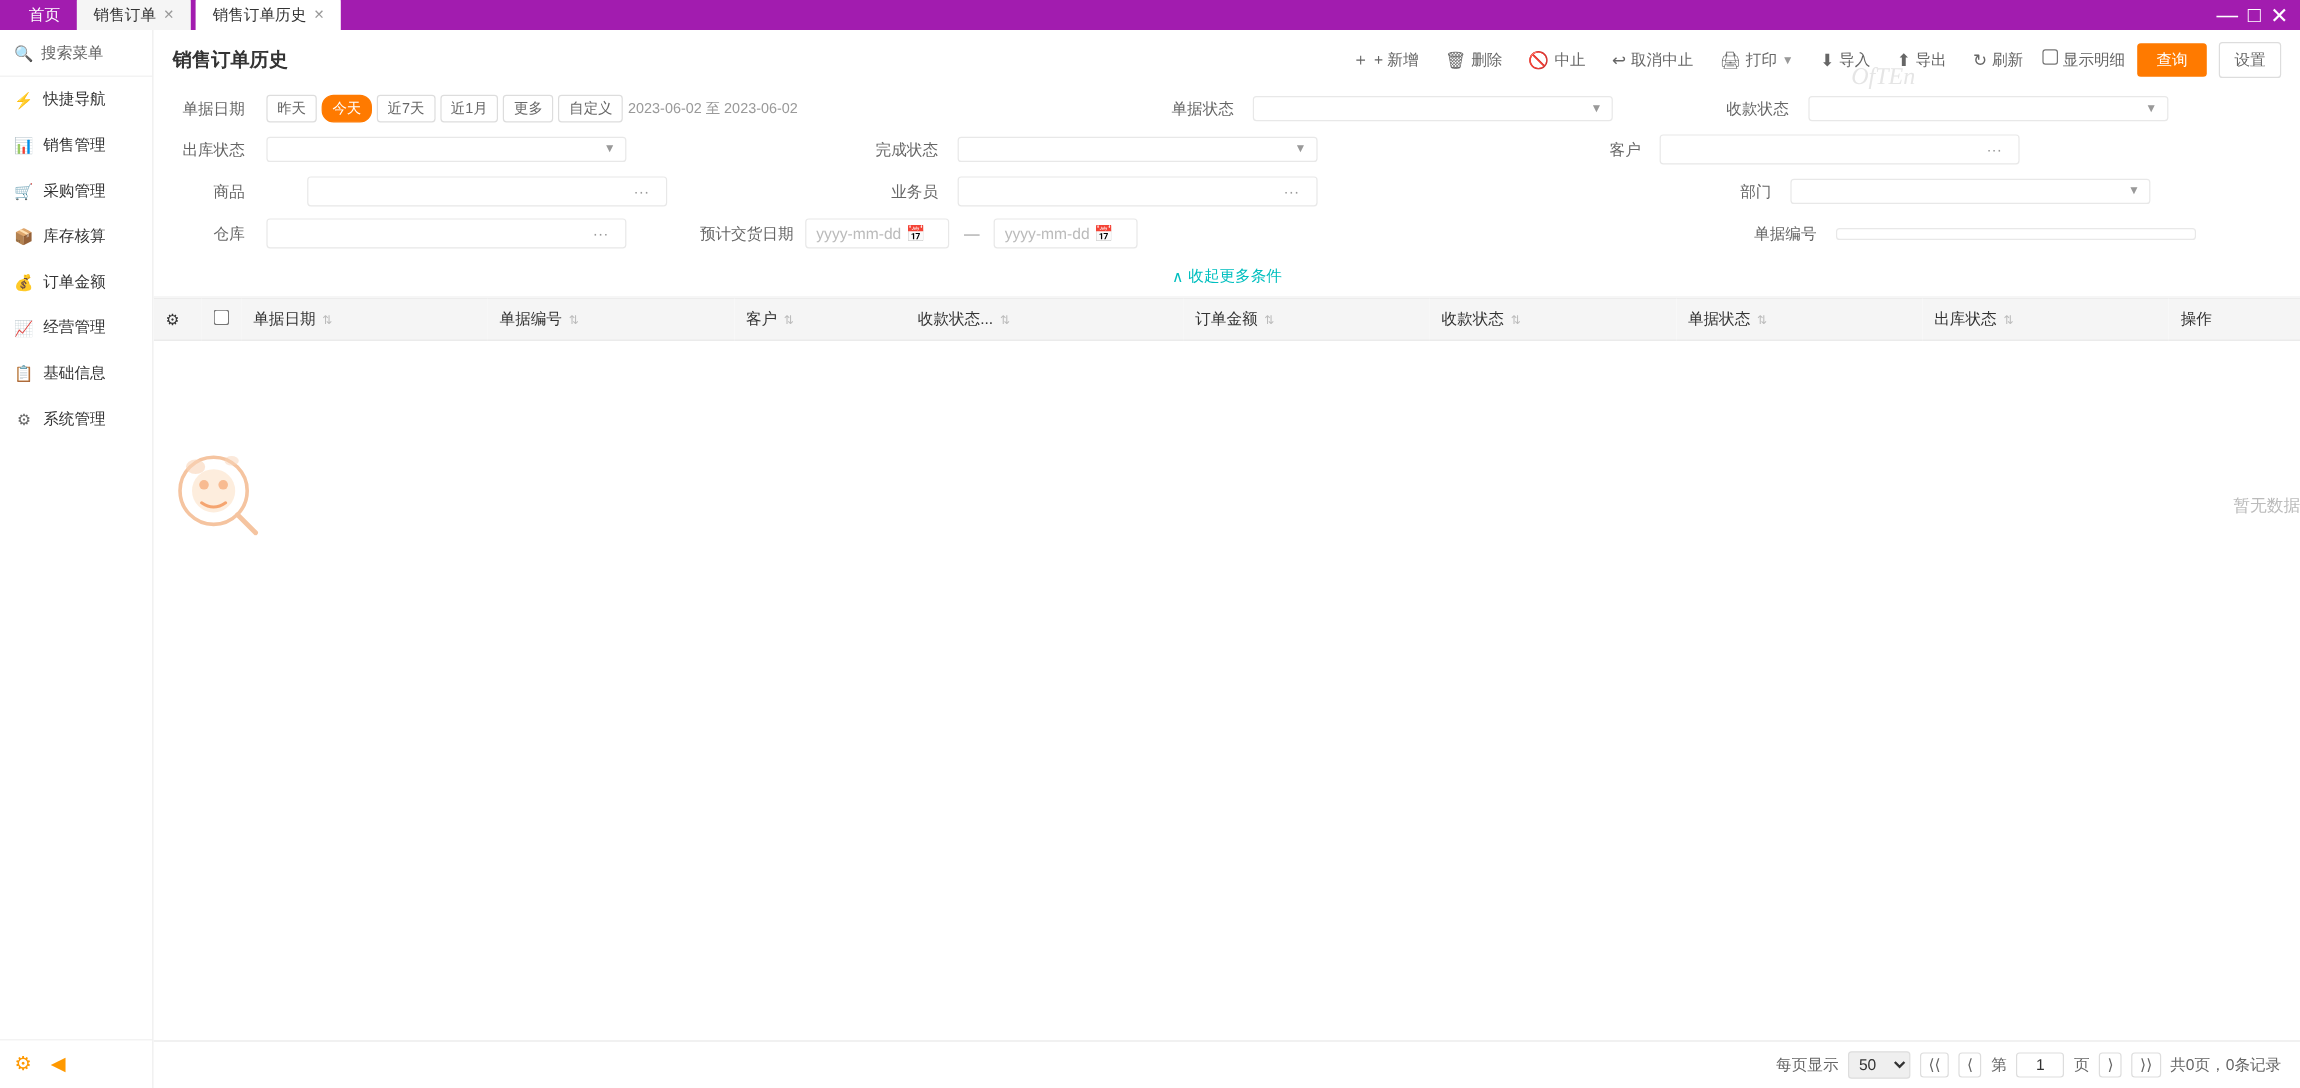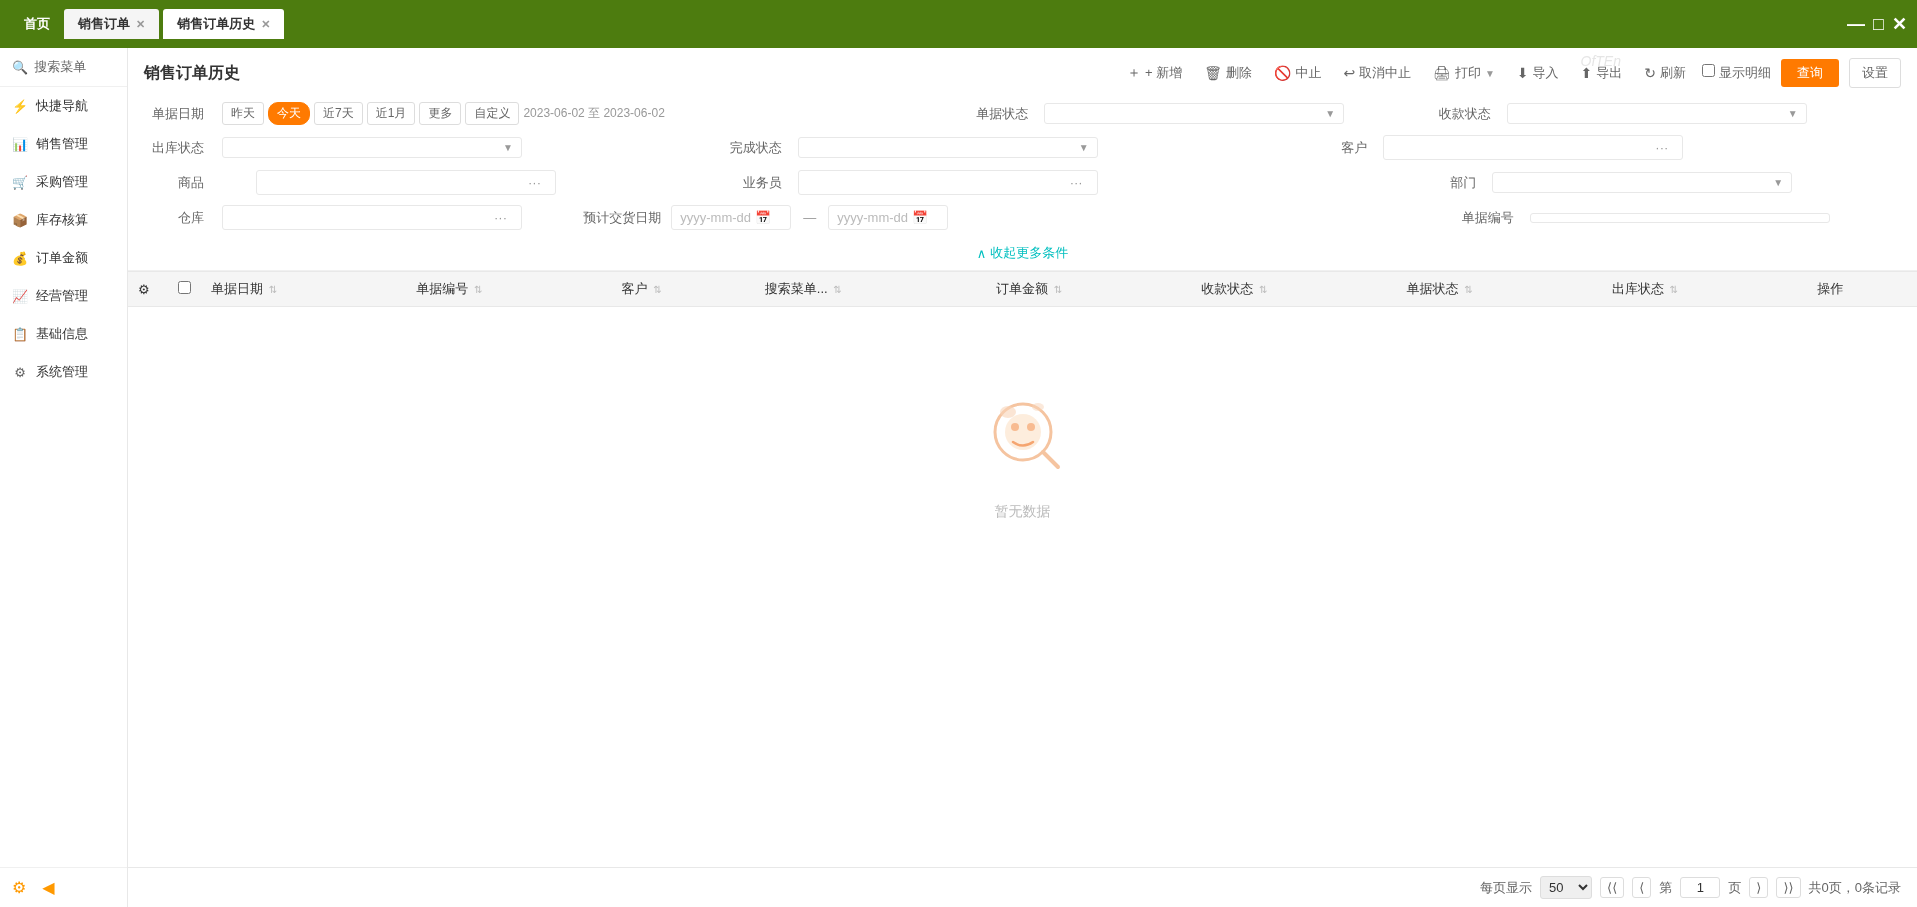--- a/index.html
+++ b/index.html
@@ -1,26 +1,25 @@
 <!DOCTYPE html>
 <html><head>
   <meta charset="utf-8">
   <style>
     * { box-sizing: border-box; margin: 0; padding: 0; font-family: 'Microsoft YaHei', Arial, sans-serif; font-size: 13px; }
     body { background: #f5f5f5; display: flex; flex-direction: column; height: 907px; overflow: hidden; }
 
     
     .top-bar {
-      background: #4d7c0f;
-      height: 48px;
+      background: #a21caf;
+      height: 25px;
       display: flex;
       align-items: center;
       padding: 0 10px;
       flex-shrink: 0;
-      font-weight: bold;
     }
     .tab-item {
       background: #f5f5f5;
       border-radius: 3px 3px 0 0;
       padding: 6px 14px;
       cursor: pointer;
       display: flex;
       align-items: center;
       gap: 6px;
       font-size: 13px;
@@ -315,23 +314,22 @@
     .th-settings {
       width: 40px;
       text-align: center;
     }
     .th-checkbox {
       width: 30px;
       text-align: center;
     }
     .table-empty {
       display: flex;
-      flex-direction: column;
-      align-items: center;
-      justify-content: flex-end;
+      align-items: center;
+      justify-content: space-between;
       padding: 80px 0;
     }
     .empty-illustration {
       width: 100px;
       height: 100px;
       margin-bottom: 16px;
     }
     .empty-text {
       color: #bbb;
       font-size: 14px;
@@ -624,21 +622,21 @@
             </th>
             <th>
               <span>单据编号</span>
               <span class="sort-icon">⇅</span>
             </th>
             <th>
               <span>客户</span>
               <span class="sort-icon">⇅</span>
             </th>
             <th>
-              <span>搜索菜单...</span>
+              <span>收款状态...</span>
               <span class="sort-icon">⇅</span>
             </th>
             <th>
               <span>订单金额</span>
               <span class="sort-icon">⇅</span>
             </th>
             <th>
               <span>收款状态</span>
               <span class="sort-icon">⇅</span>
             </th>
@@ -690,13 +688,13 @@
       <input class="page-input" type="text" value="1" style="">
       <span>页</span>
       <button class="page-nav-btn">⟩</button>
       <button class="page-nav-btn">⟩⟩</button>
       <span>共0页，0条记录</span>
     </div>
 
   </div>
 </div>
 
-<div class="brand-text" style="position:fixed;top:53px;right:296px;font-size:14px;color:#ccc;opacity:0.5;pointer-events:none;font-style:italic;">OfTEn</div>
+<div class="brand-text" style="position:fixed;top:53px;right:321px;font-size:20px;color:#ccc;opacity:0.5;pointer-events:none;font-style:italic;font-family:Liberation Serif, serif;">OfTEn</div>
 
 </body></html>

